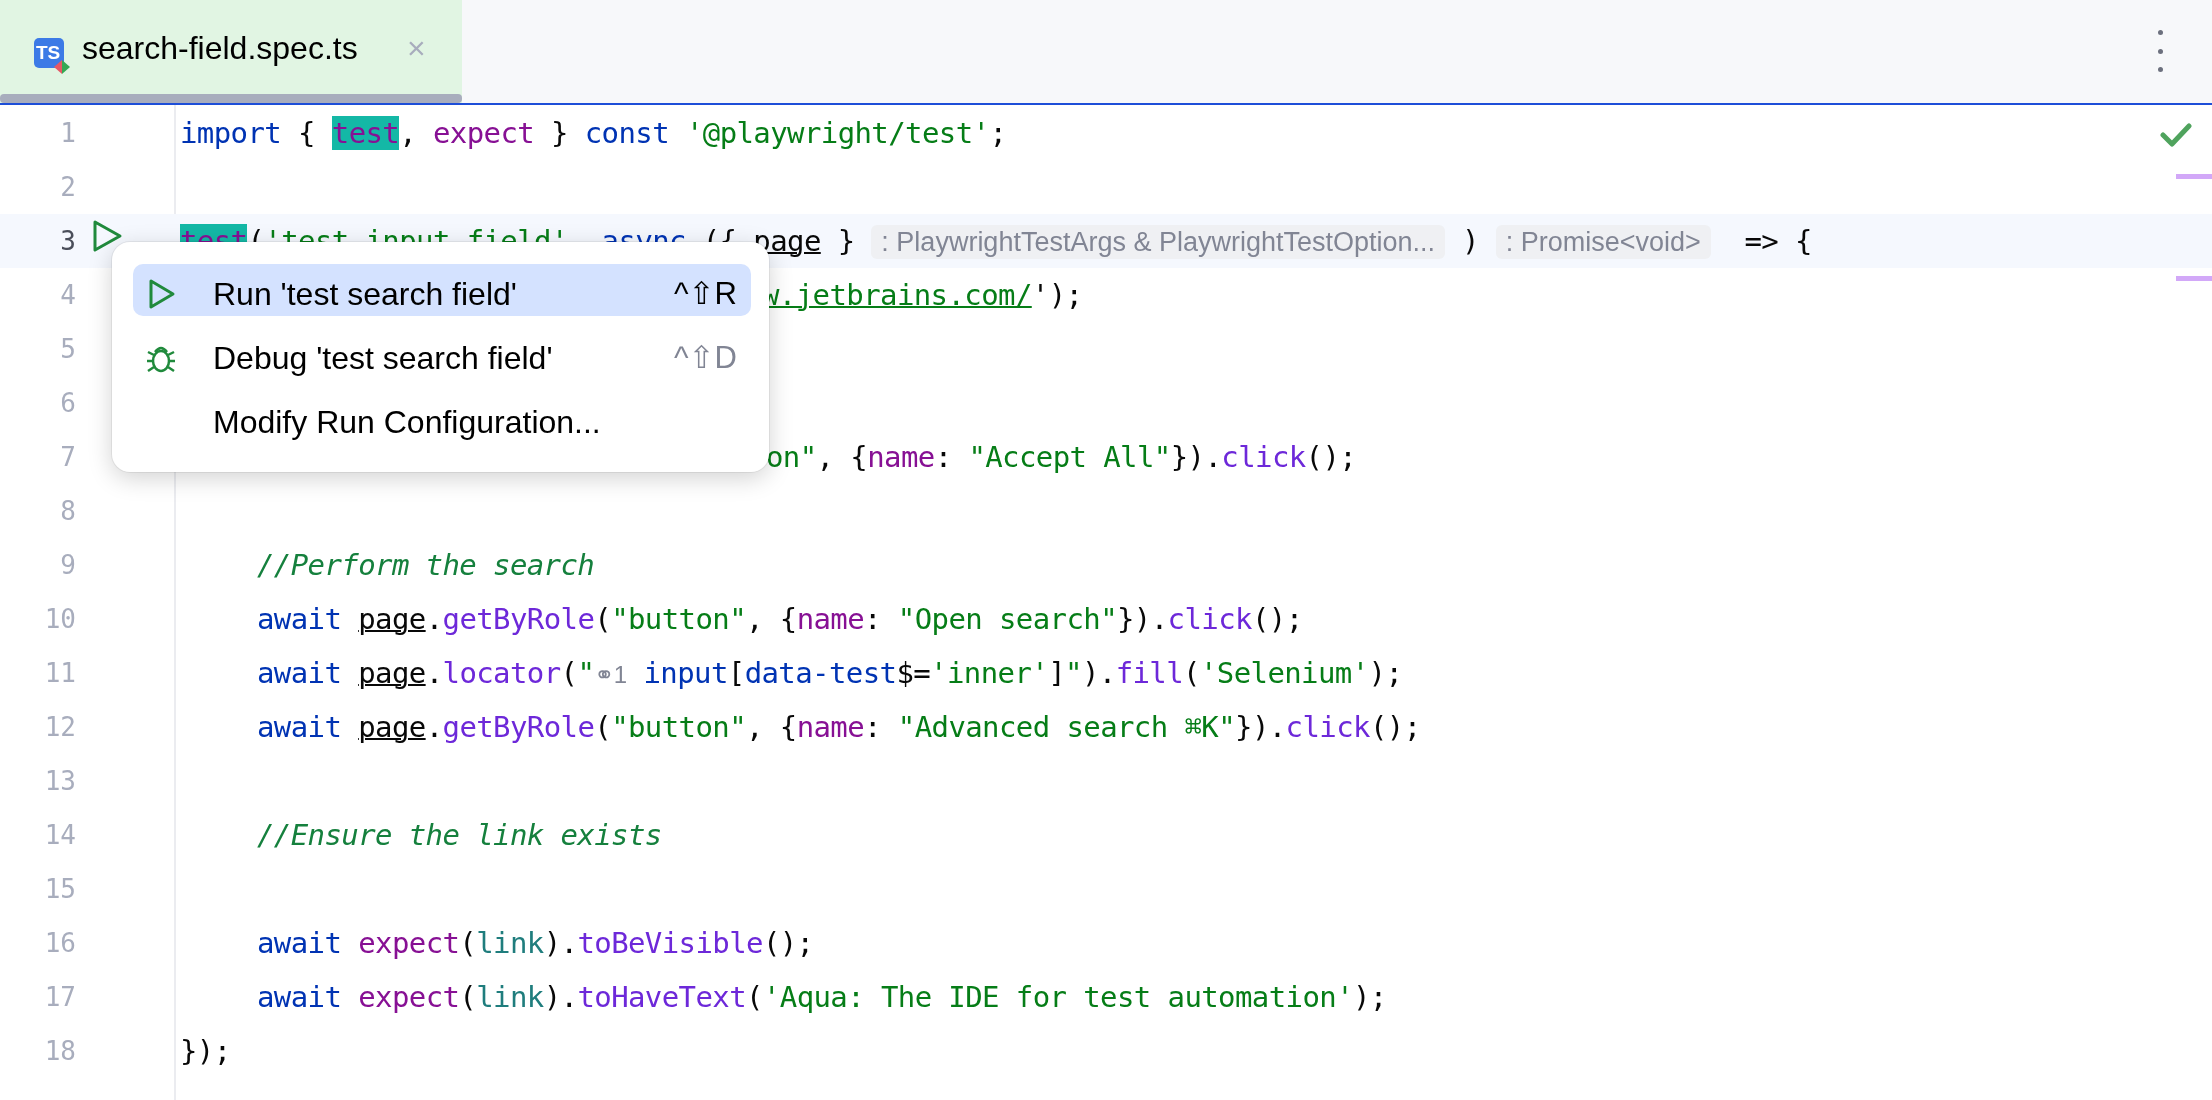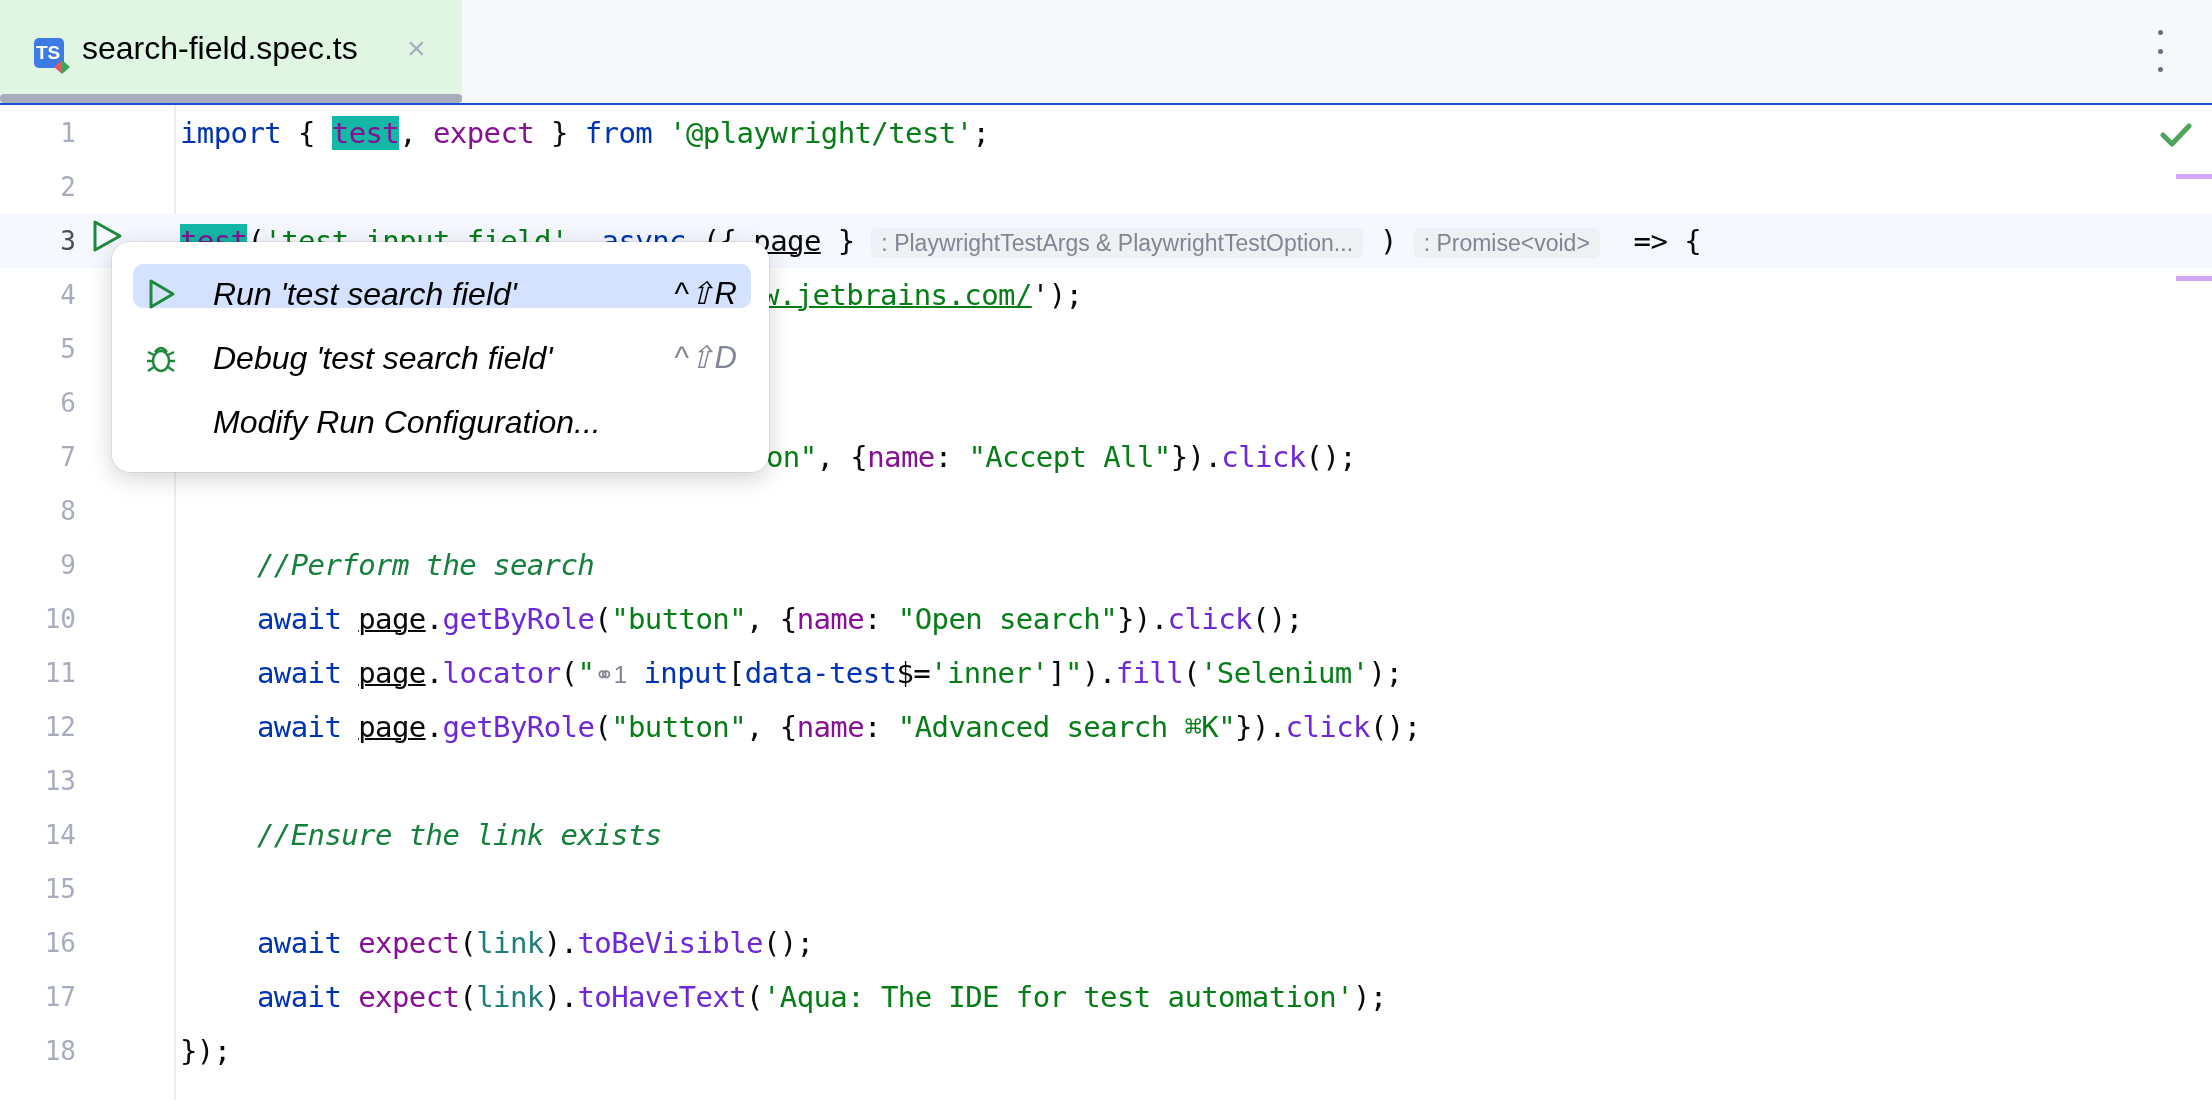--- a/index.html
+++ b/index.html
@@ -23,27 +23,27 @@
   .code { position:absolute; left:180px; font-family:"DejaVu Sans Mono", monospace; font-size:29px; line-height:54px; white-space:pre; color:#080808; letter-spacing:-0.6px; }
   .kw { color:#0033b3;margin-top:18px; }
   .fn { color:#871094; }
   .str { color:#067d17; }
   .meth { color:#6d28d9; }
   .cm { color:#15803d; font-style:italic; }
   .var { color:#1f7d7d; }
   .prop { color:#871094; }
   .ul { text-decoration:underline; text-decoration-thickness:2px; }
   .hl { background:#14b8a6; }
-  .hint { font-family:"Liberation Sans", sans-serif; font-size:23px; color:#818594; background:#eff0f3; border-radius:6px; padding:2px 10px; letter-spacing:0; }
+  .hint { font-family:"Liberation Sans", sans-serif; font-size:27px; color:#818594; background:#eff0f3; border-radius:6px; padding:2px 10px; letter-spacing:0; }
   .run-gutter { position:absolute; left:90px; top:219px; width:34px; height:34px; cursor:pointer; }
   .check { position:absolute; left:2160px; top:122px; width:32px; height:26px; }
   .marker { position:absolute; left:2176px; width:36px; height:5px; background:#d2a8f8; }
 
   .popup { position:absolute; left:112px; top:242px; width:657px; height:230px; background:#ffffff; border-radius:18px; box-shadow:0 6px 24px rgba(0,0,0,0.18), 0 0 0 1px rgba(0,0,0,0.06); }
-  .mi { position:absolute; left:21px; width:618px; height:44px; border-radius:10px; cursor:pointer;font-style:italic; }
+  .mi { position:absolute; left:21px; width:618px; height:52px; border-radius:10px; cursor:pointer; }
   .mi.sel { background:#d4e2ff; }
   .mi .icon { position:absolute; left:12px; top:14px; width:32px; height:32px; }
   .mi .label { position:absolute; left:80px; top:0; font-size:32px; line-height:60px; color:#000; }
   .mi .sc { position:absolute; right:14px; top:0; font-size:31px; line-height:60px; color:#000; }
   .mi .sc.dim { color:#818594; }
 </style>
 </head>
 <body>
 
 <div class="tabbar">
@@ -63,21 +63,21 @@
       <span></span>
       <span></span>
     </div>
 </div>
 
 <div class="editor"></div>
 <div class="gutter-sep"></div>
 
 <div class="line" style="top:106px">
   <span class="lnum">1</span>
-  <span class="code"><span class="kw">import</span><span> { </span><span class="fn hl">test</span><span>, </span><span class="fn">expect</span><span> } </span><span class="kw">from</span><span> </span><span class="str">'@playwright/test'</span><span>;</span></span>
+  <span class="code"><span class="kw">import</span><span> { </span><span class="fn hl">test</span><span>, </span><span class="fn">expect</span><span> } </span><span class="kw">const</span><span> </span><span class="str">'@playwright/test'</span><span>;</span></span>
 </div>
 <div class="line" style="top:160px">
   <span class="lnum">2</span>
 </div>
 <div class="line current" style="top:214px">
   <span class="lnum">3</span>
   <span class="code"><span class="fn hl">test</span><span>(</span><span class="str">'test input field'</span><span>, </span><span class="kw">async</span><span> ({ </span><span class="ul">page</span><span> } </span><span class="hint">: PlaywrightTestArgs &amp; PlaywrightTestOption...</span><span> ) </span><span class="hint">: Promise&lt;void&gt;</span><span>  =&gt; {</span></span>
 </div>
 <div class="line" style="top:268px">
   <span class="lnum">4</span>

